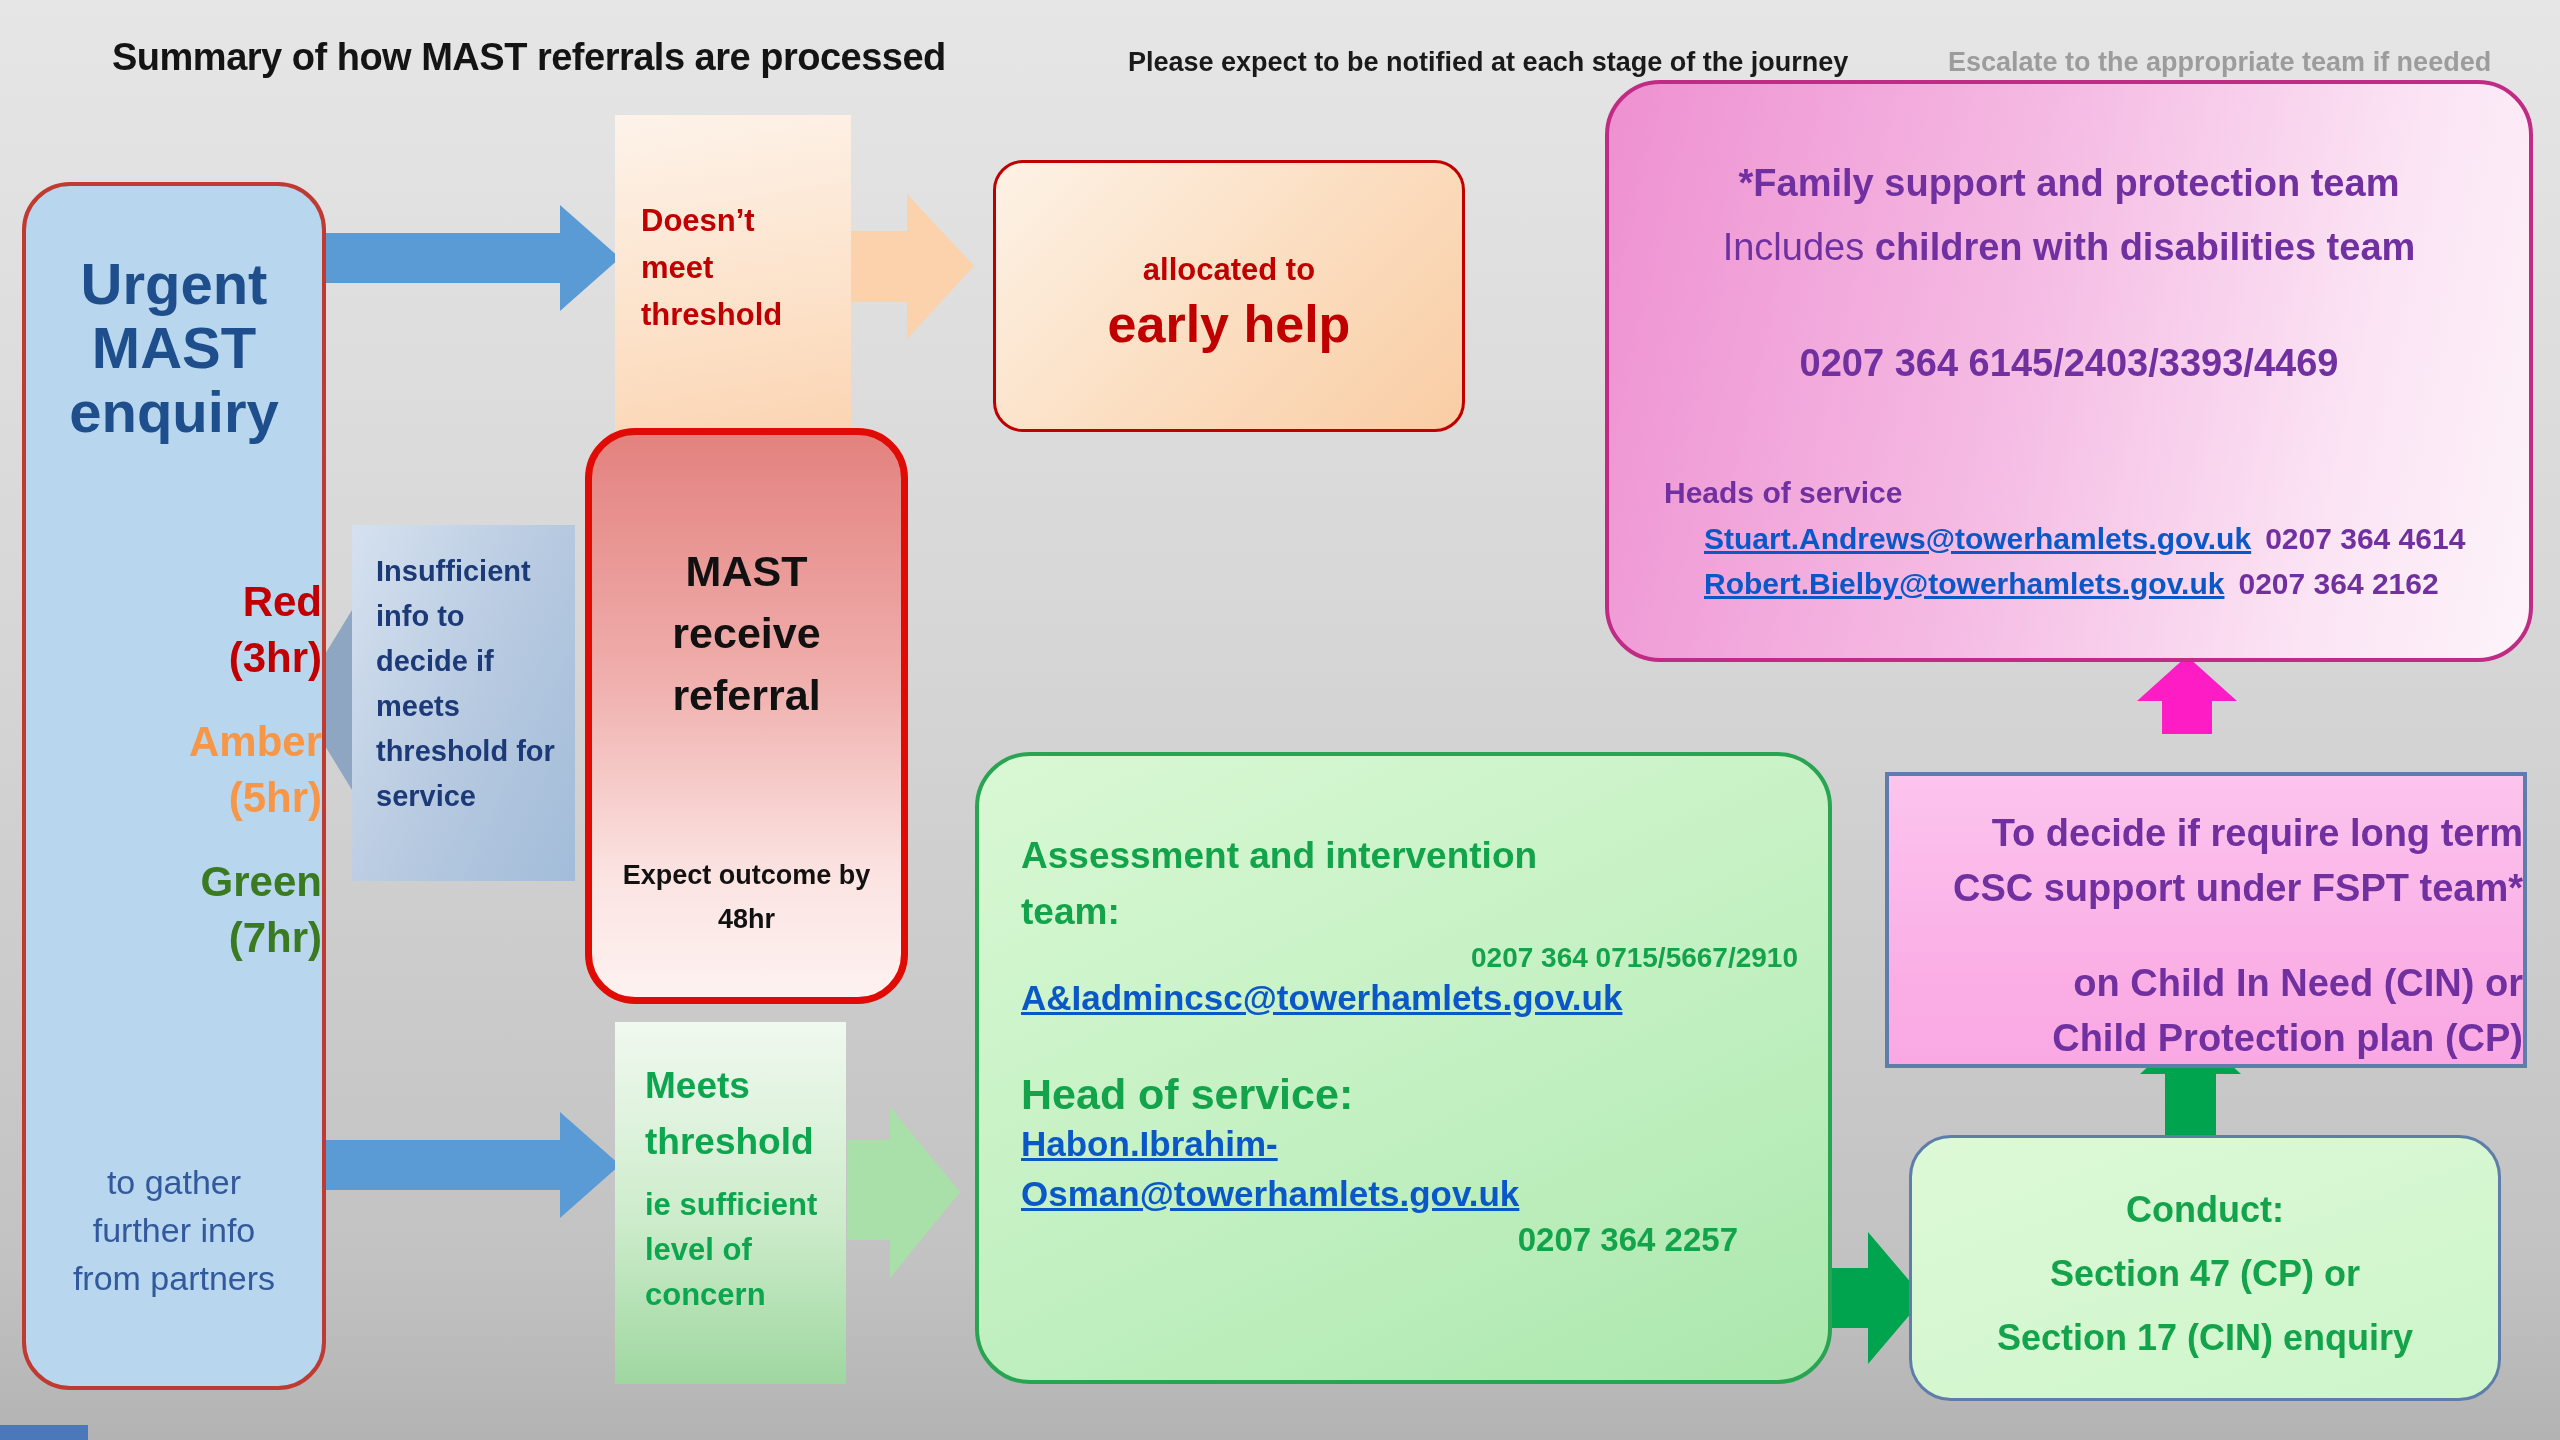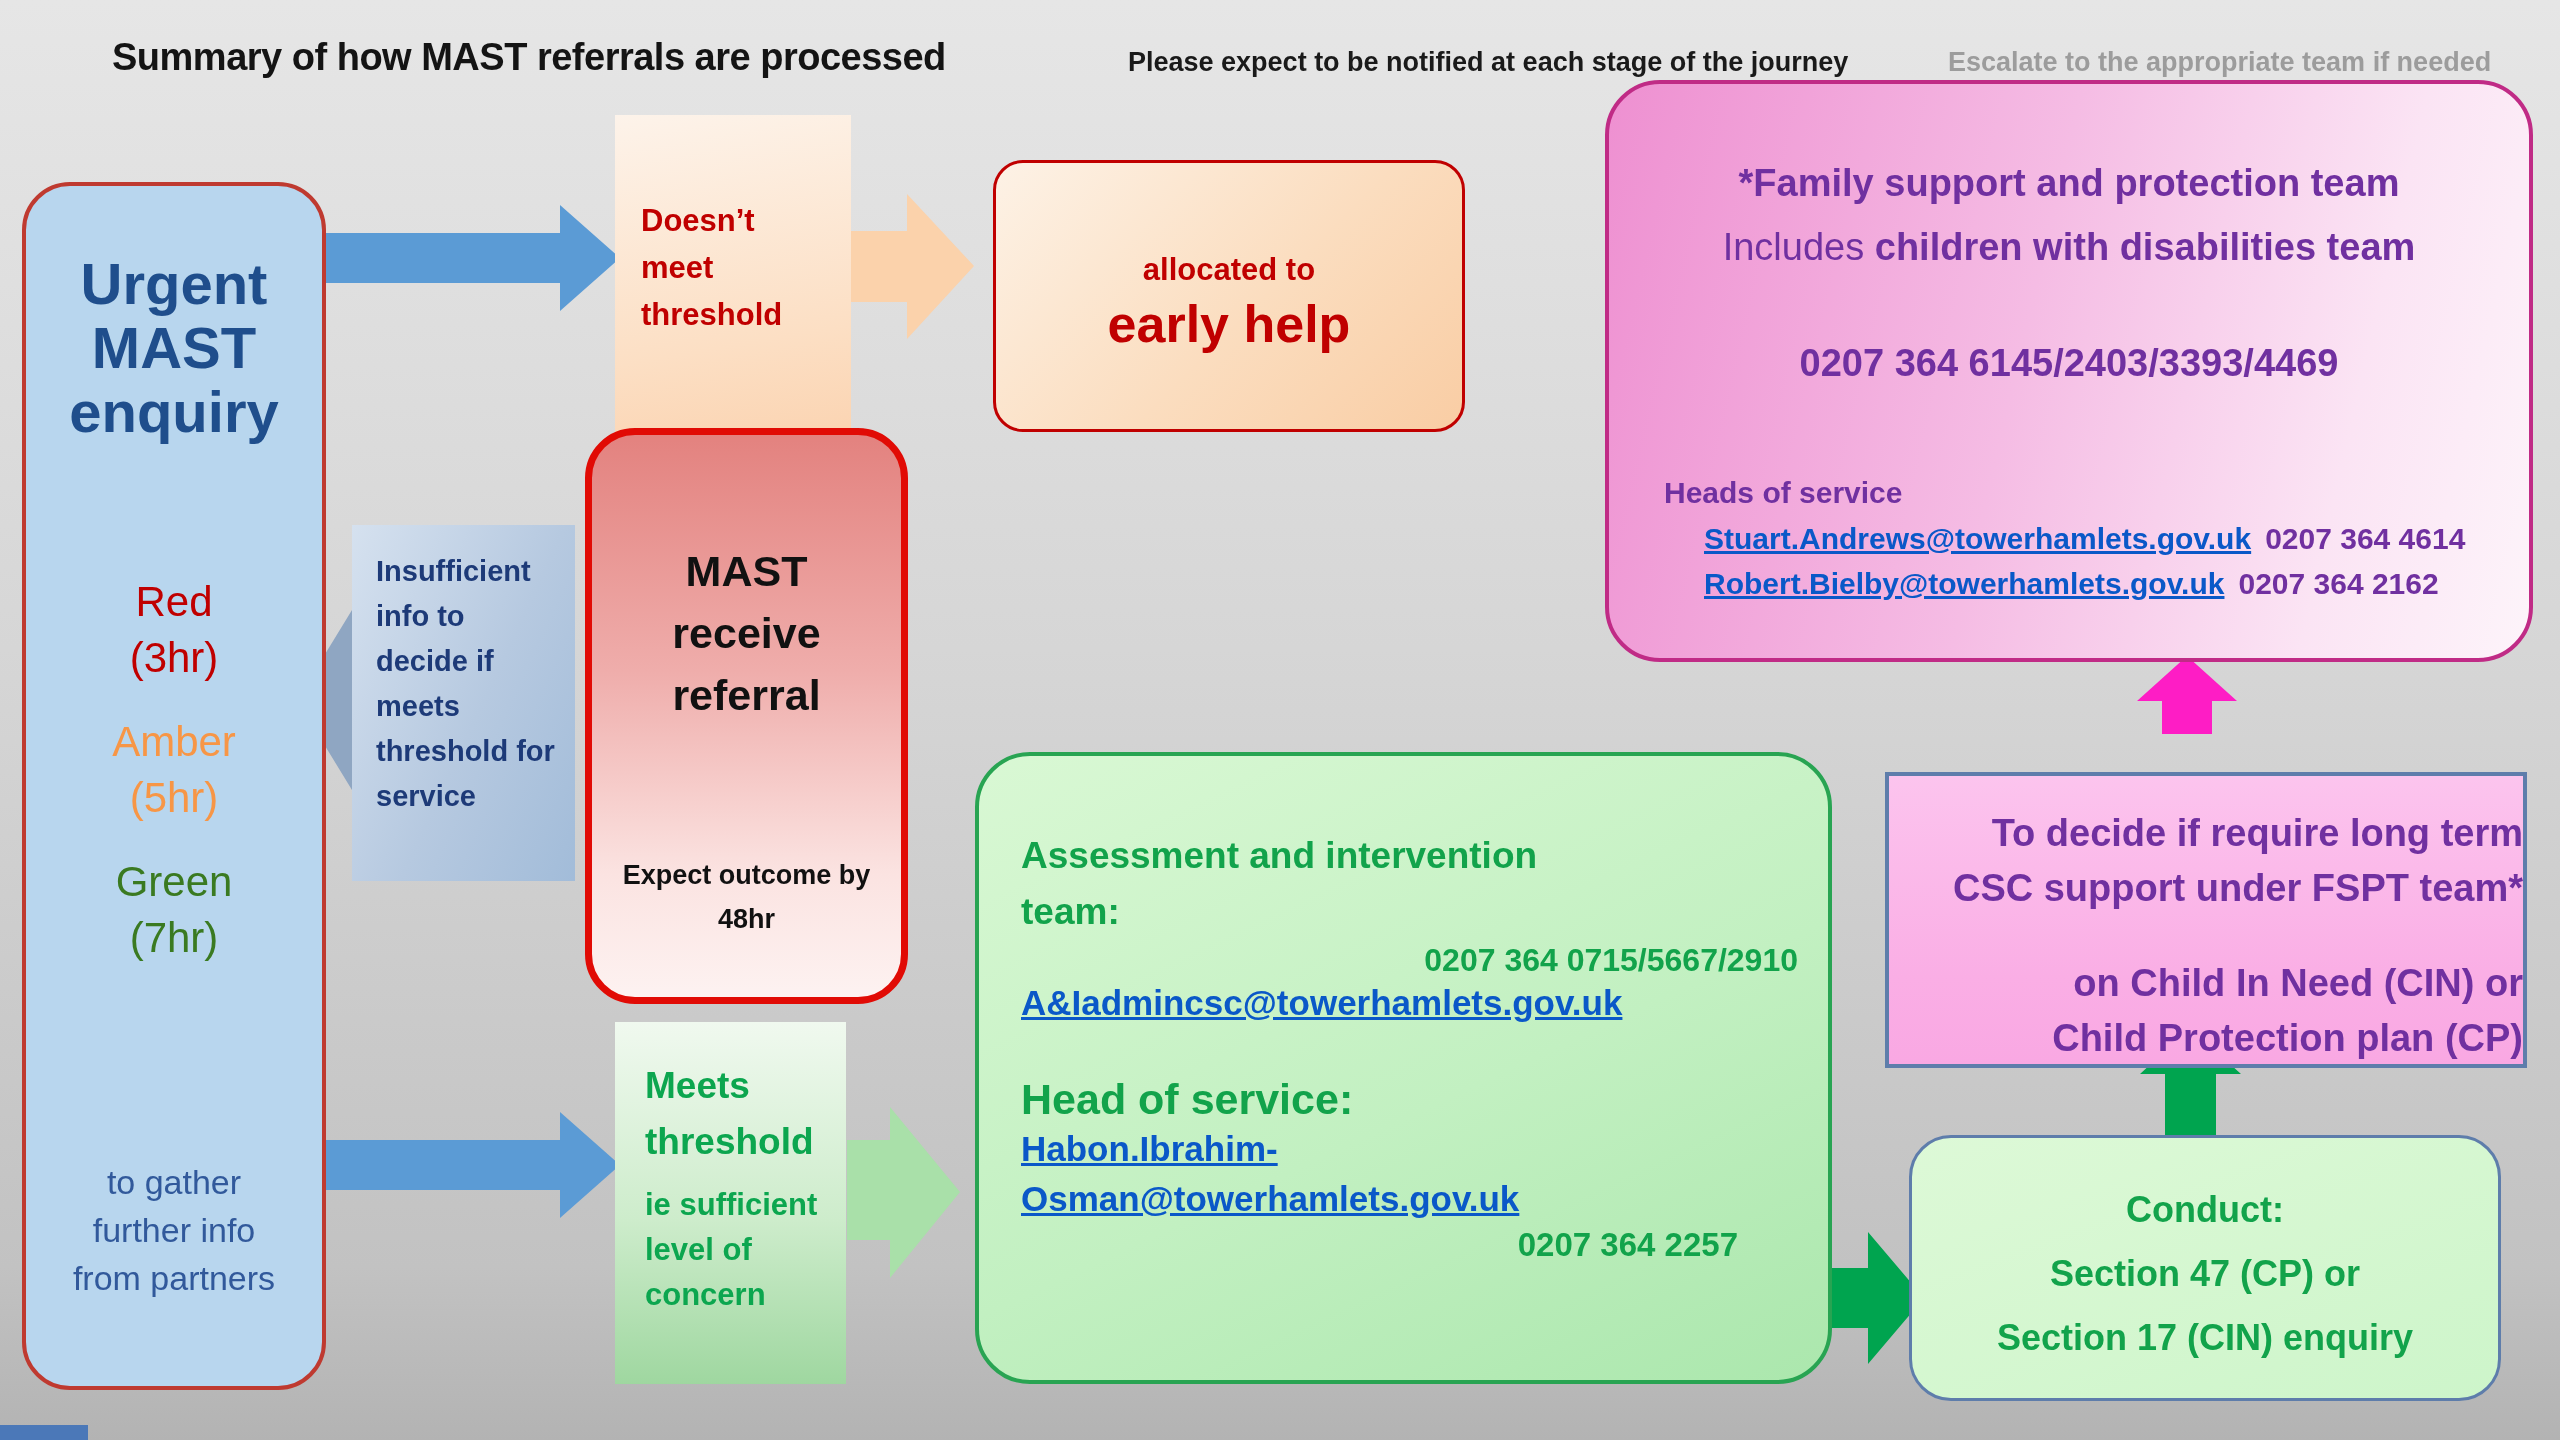--- a/index.html
+++ b/index.html
@@ -11,21 +11,21 @@
   .abs{position:absolute;}
   
   .hdr-title{left:112px;top:36px;font-size:38px;font-weight:bold;color:#141414;letter-spacing:-0.5px;}
   .hdr-sub{left:1128px;top:47px;font-size:27px;font-weight:bold;color:#1a1a1a;}
   .hdr-note{left:1948px;top:47px;font-size:27px;font-weight:bold;color:#9c9c9c;}
   
   .urgent-box{left:22px;top:182px;width:296px;height:1200px;background:#b8d6ee;
     border:4px solid #bf3a30;border-radius:48px;}
   .urgent-box .title{position:absolute;top:66px;left:0;width:100%;text-align:center;
     font-size:58px;font-weight:bold;color:#1f4e8c;line-height:64px;}
-  .level{position:absolute;left:0;width:100%;text-align:center;font-size:42px;font-weight:normal;line-height:56px;}
+  .level{position:absolute;left:0;width:100%;text-align:right;font-size:42px;font-weight:bold;line-height:56px;}
   .level span{display:block;}
   .level-red{top:388px;color:#c00000;}
   .level-amber{top:528px;color:#f79646;}
   .level-green{top:668px;color:#3a7a21;}
   .urgent-footer{position:absolute;top:972px;left:33px;width:230px;text-align:center;
     font-size:34px;color:#31599b;line-height:48px;}
   
   .doesnt-box{left:615px;top:115px;width:236px;height:318px;
     background:linear-gradient(170deg,#fdf3ea 0%,#fcdfc4 70%,#fbd4b2 100%);}
   .doesnt-box .txt{position:absolute;top:82px;left:26px;width:175px;
@@ -53,21 +53,21 @@
     background:linear-gradient(180deg,#f0f9ef 0%,#cdeccb 55%,#9fd7a0 100%);}
   .meets-box .t1{position:absolute;top:36px;left:30px;width:190px;
     font-size:37px;font-weight:bold;color:#0ca64f;line-height:56px;}
   .meets-box .t2{position:absolute;top:160px;left:30px;width:175px;
     font-size:31px;font-weight:bold;color:#0ca64f;line-height:45px;}
   
   .assess-box{left:975px;top:752px;width:857px;height:632px;border:4px solid #28a452;border-radius:55px;
     background:linear-gradient(155deg,#d9f8d4 0%,#c2f0c1 55%,#abe7ad 100%);box-sizing:border-box;}
   .assess-inner{position:absolute;top:72px;left:42px;right:30px;}
   .assess-title{font-size:37px;font-weight:bold;color:#12a34b;line-height:56px;width:600px;}
-  .assess-phone{font-size:32px;font-weight:bold;color:#12a34b;text-align:right;margin-top:2px;}
+  .assess-phone{font-size:28px;font-weight:bold;color:#12a34b;text-align:right;margin-top:2px;}
   .assess-email{font-size:35px;font-weight:bold;color:#0a58c8;text-decoration:underline;margin-top:4px;}
   .assess-head-label{font-size:43px;font-weight:bold;color:#12a34b;margin-top:52px;}
   .assess-head-email{font-size:35px;font-weight:bold;color:#0a58c8;text-decoration:underline;line-height:50px;}
   .assess-head-phone{font-size:33px;font-weight:bold;color:#12a34b;text-align:right;padding-right:60px;margin-top:2px;}
   
   .family-box{left:1605px;top:80px;width:928px;height:582px;border:4px solid #c02b86;border-radius:55px;
     background:linear-gradient(103deg,#ee90d1 0%,#f5bce4 45%,#fbe4f4 78%,#fdf4fa 100%);box-sizing:border-box;}
   .family-box .title{position:absolute;top:78px;width:100%;text-align:center;
     font-size:38px;font-weight:bold;color:#7030a0;}
   .family-box .subtitle{position:absolute;top:142px;width:100%;text-align:center;

